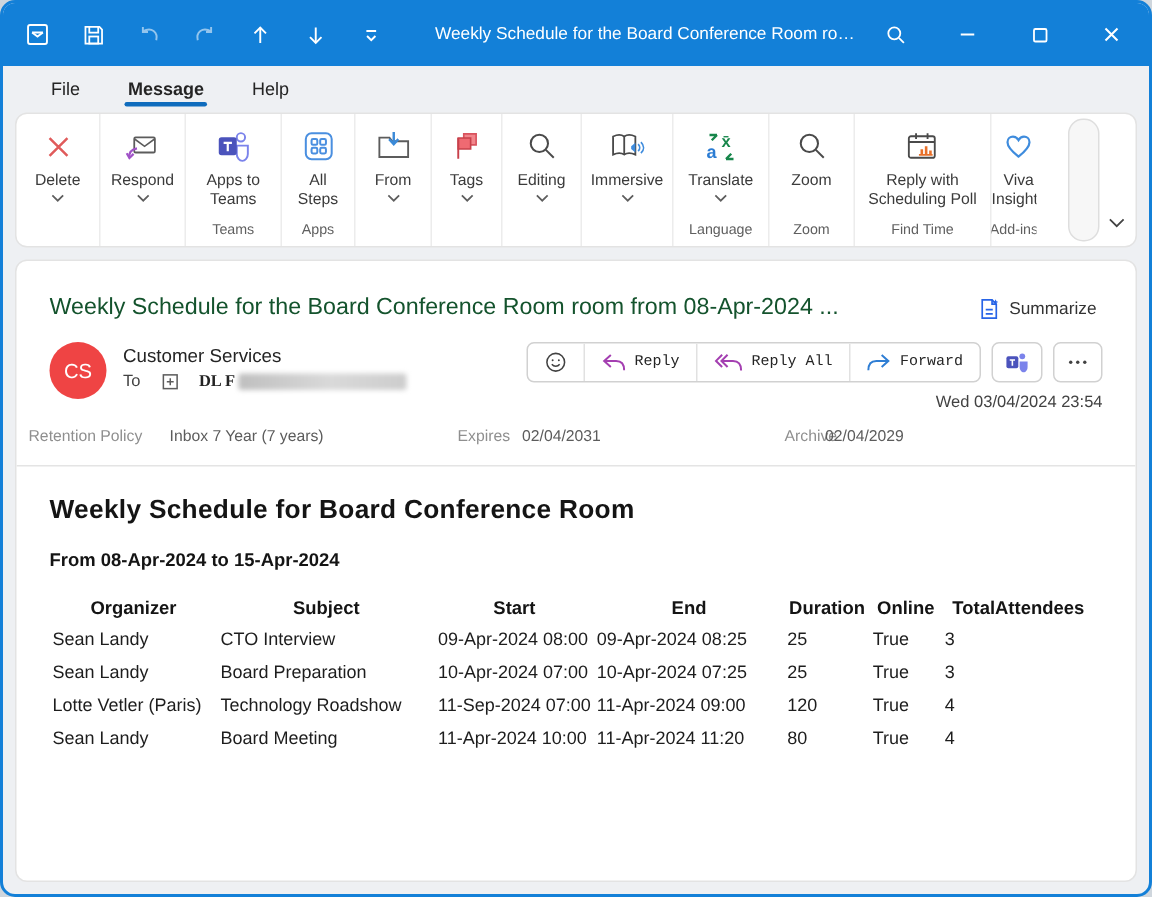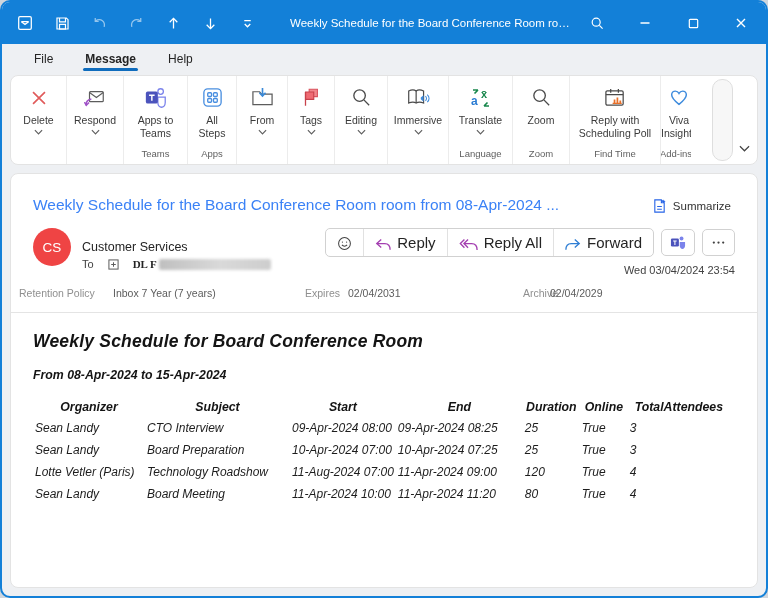--- a/index.html
+++ b/index.html
@@ -64,53 +64,53 @@
   }
   .grp-viva{ width:30px; overflow:hidden; border-right:none; }
   .grp-viva .rbtn{ width:52px; }
 
   
   .readpane{
     position:absolute; left:8px; right:8px; top:171px; bottom:8px;
     background:#fff; border:1px solid #e3e3e3; border-radius:8px; overflow:hidden;
   }
   .subject-row{ display:flex; align-items:flex-start; padding:22px 26px 0 22px; }
-  .subject{ font-size:15.5px; color:#3b82f6; flex:1; padding-right:14px; white-space:nowrap; overflow:hidden; }
+  .subject{ font-size:15.5px; color:#14532d; flex:1; padding-right:14px; white-space:nowrap; overflow:hidden; }
   .summarize{ display:flex; align-items:center; gap:6px; font-size:11.5px; color:#333; margin-top:2px; cursor:default; }
 
   .header-row{ display:flex; padding:14px 22px 0 22px; }
   .sender-block{ display:flex; gap:11px; flex:1; }
   .avatar{
     width:38px; height:38px; border-radius:50%; background:#ef4444; color:#fff;
     display:flex; align-items:center; justify-content:center; font-size:13.5px;
   }
-  .sender-lines{ padding-top:2px;margin-top:10px; }
+  .sender-lines{ padding-top:2px; }
   .sender-name{ font-size:12.5px; color:#242424; }
   .to-line{ display:flex; align-items:center; gap:14px; margin-top:4px; font-size:11px; color:#424242; }
   .to-recipient{ font-weight:bold; color:#242424; display:flex; align-items:center;font-family:Liberation Serif, serif; }
   .redacted{ width:112px; height:11px; margin-left:2px; border-radius:2px;
     background:linear-gradient(90deg,#bfbfbf,#d9d9d9 55%,#cdcdcd); filter:blur(1.6px); }
 
   .actions-block{ display:flex; flex-direction:column; align-items:flex-end; }
   .actions-row{ display:flex; align-items:center; gap:7px; }
   .seg-group{ display:flex; border:1px solid #d1d1d1; border-radius:5px; overflow:hidden; background:#fff; }
-  .seg{ display:flex; align-items:flex-end; gap:6px; padding:5px 11px; font-size:15px; color:#242424;
-    border-right:1px solid #e1e1e1; cursor:default; }
+  .seg{ display:flex; align-items:center; gap:6px; padding:5px 11px; font-size:10px; color:#242424;
+    border-right:1px solid #e1e1e1; cursor:default;font-family:Liberation Mono, monospace; }
   .seg:last-child{ border-right:none; }
   .sq-btn{ border:1px solid #d1d1d1; border-radius:5px; background:#fff; padding:5px 8px;
     display:flex; align-items:center; justify-content:center; cursor:default; }
   .date-line{ margin-top:7px; font-size:11px; color:#424242; }
 
   .meta-row{ position:relative; height:15px; margin-top:11px; font-size:10.5px; }
   .meta-label{ position:absolute; color:#8f8f8f; }
   .meta-value{ position:absolute; color:#5c5c5c; }
 
   .divider{ height:1px; background:#e4e4e4; margin-top:10px; }
 
-  .mailbody{ padding:0 22px;font-style:italic; }
+  .mailbody{ padding:0 22px; }
   .body-heading{ margin-top:18px; font-size:17.5px; font-weight:bold; color:#141414; letter-spacing:.2px; }
   .body-range{ margin-top:16px; font-size:12.3px; font-weight:bold; color:#141414; }
 
   table.sched{ border-collapse:collapse; margin-top:15px; table-layout:fixed; }
   table.sched th{ font-size:12.3px; font-weight:bold; color:#141414; text-align:center; padding:3px 2px; white-space:nowrap; }
   table.sched td{ font-size:12px; color:#1d1d1d; text-align:left; padding:4px 2px; white-space:nowrap; overflow:hidden; }
   .c0{ width:112px; } .c1{ width:145px; } .c2{ width:104px;margin-left:22px; } .c3{ width:127px; }
   .c4{ width:57px; } .c5{ width:48px; } .c6{ width:102px; }
   td.c5{ text-align:center; }
 </style>
@@ -555,21 +555,21 @@
               <td class="c1">Board Preparation</td>
               <td class="c2">10-Apr-2024 07:00</td>
               <td class="c3">10-Apr-2024 07:25</td>
               <td class="c4">25</td>
               <td class="c5">True</td>
               <td class="c6">3</td>
             </tr>
             <tr>
               <td class="c0">Lotte Vetler (Paris)</td>
               <td class="c1">Technology Roadshow</td>
-              <td class="c2">11-Aug-2024 07:00</td>
+              <td class="c2">11-Sep-2024 07:00</td>
               <td class="c3">11-Apr-2024 09:00</td>
               <td class="c4">120</td>
               <td class="c5">True</td>
               <td class="c6">4</td>
             </tr>
             <tr>
               <td class="c0">Sean Landy</td>
               <td class="c1">Board Meeting</td>
               <td class="c2">11-Apr-2024 10:00</td>
               <td class="c3">11-Apr-2024 11:20</td>

